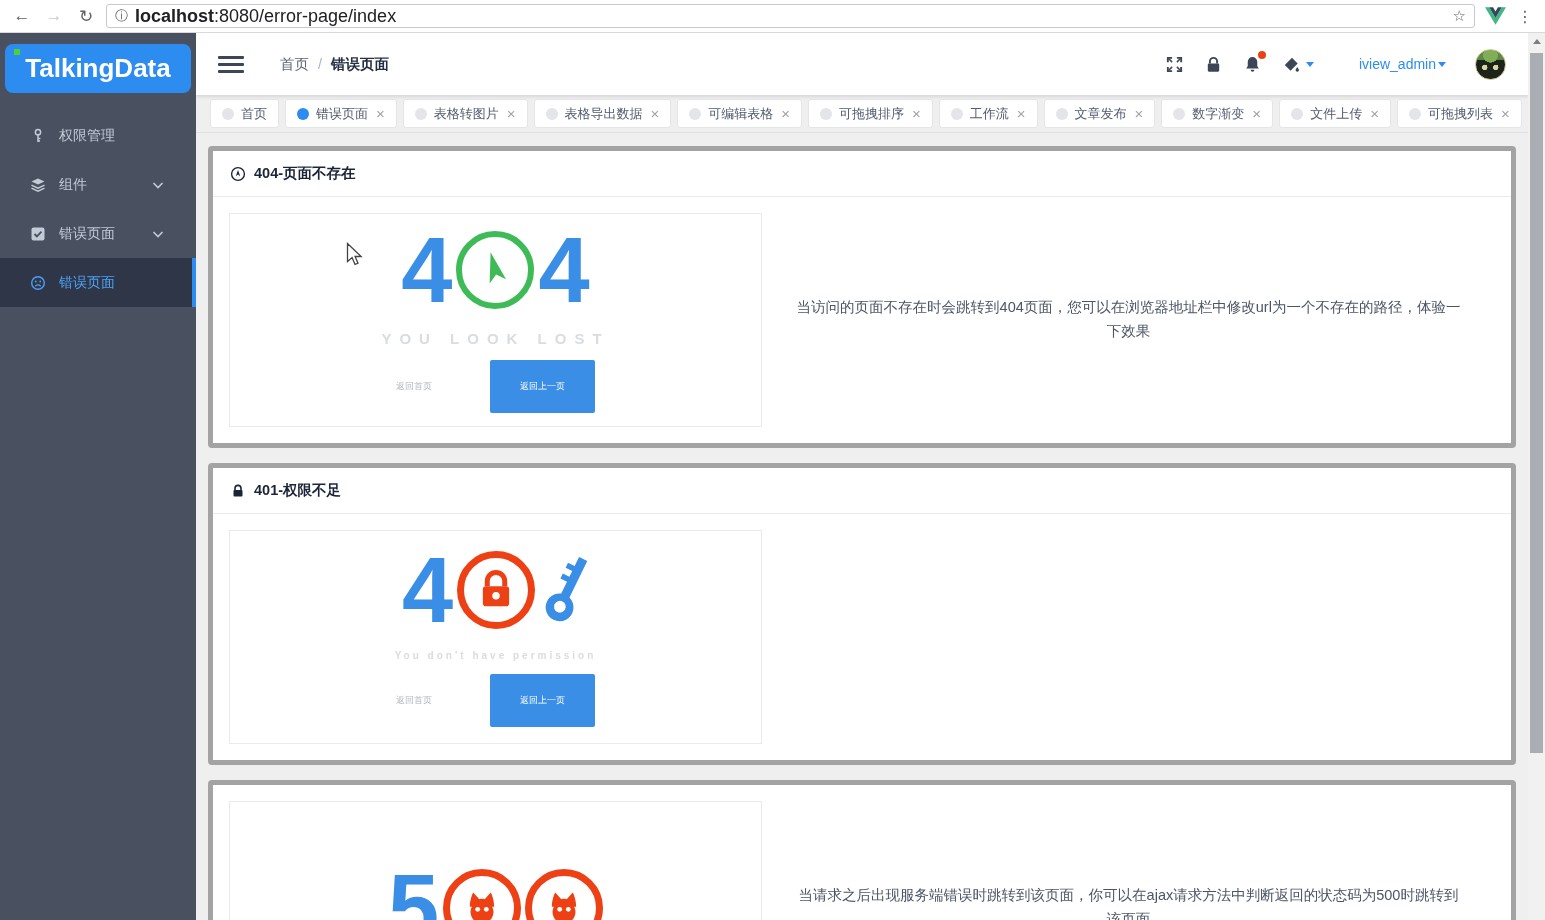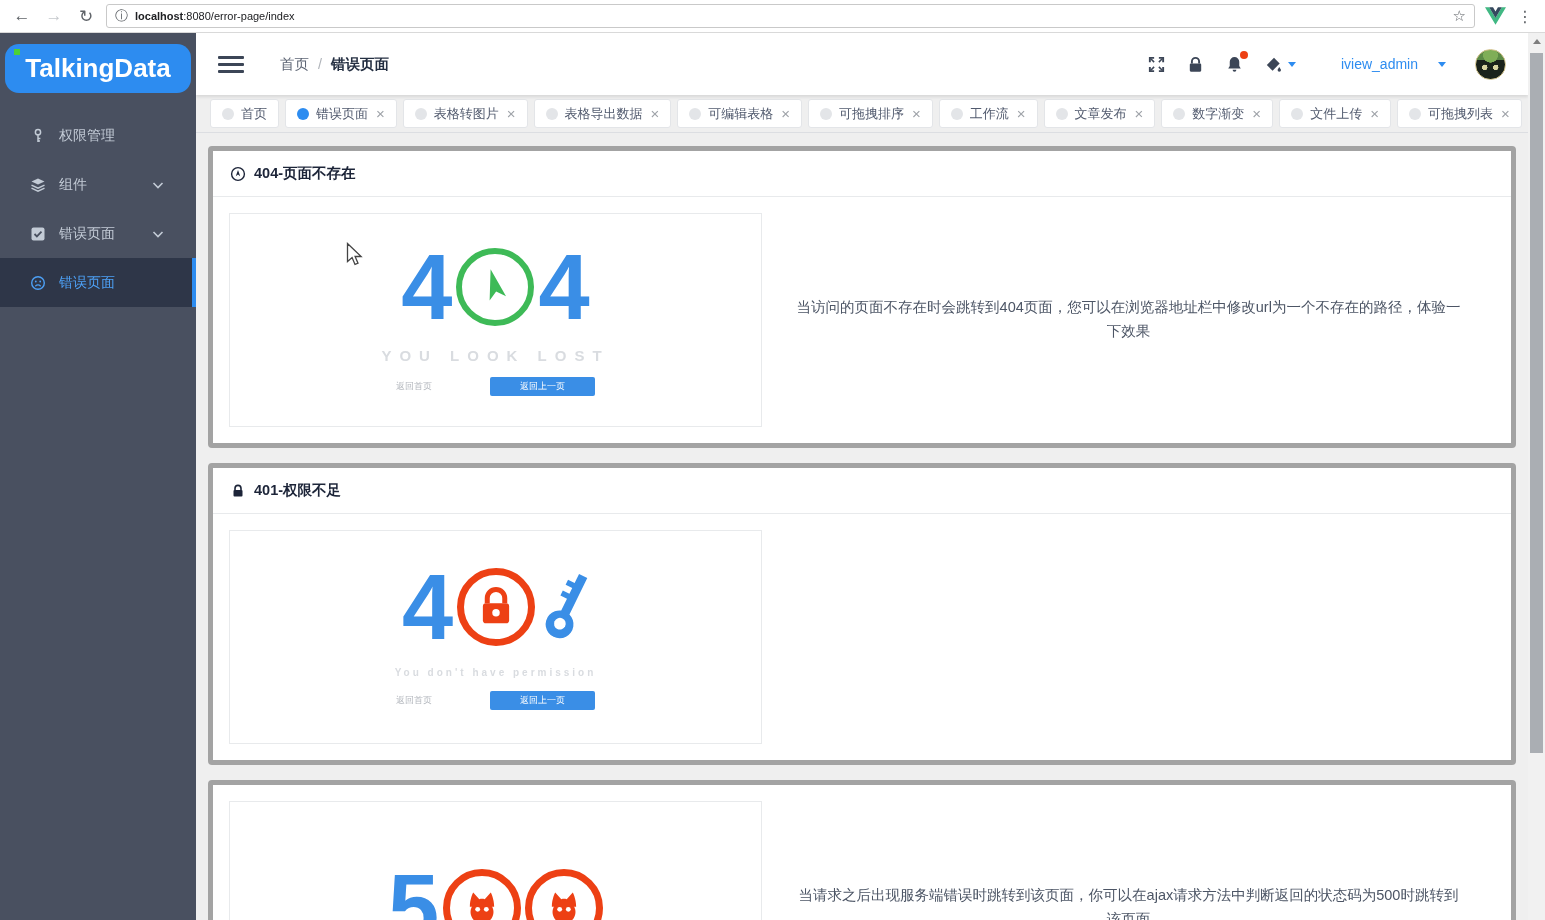--- a/index.html
+++ b/index.html
@@ -8,32 +8,32 @@
 
   
   .chrome { position:absolute; top:0; left:0; right:0; height:33px; background:#fff;
             border-bottom:1px solid #d9d9d9; display:flex; align-items:center; padding:0 10px; gap:8px; z-index:50; }
   .nav-btn { width:24px; height:24px; display:flex; align-items:center; justify-content:center;
              font-size:17px; color:#5f6368; cursor:pointer; }
   .nav-btn.disabled { color:#c5c8cc; }
   .omnibox { flex:1; height:24px; border:1px solid #c9c9c9; border-radius:3px; background:#fff;
              display:flex; align-items:center; padding:0 8px; gap:7px; }
   .omnibox .info { color:#5f6368; font-size:13px; }
-  .omnibox .url { font-size:11px; color:#202124; flex:1; }
+  .omnibox .url { font-size:18px; color:#202124; flex:1; }
   .omnibox .url b { font-weight:bold; }
   .omnibox .star { color:#5f6368; font-size:15px; cursor:pointer; }
   .vue-ext { width:24px; height:22px; display:flex; align-items:center; justify-content:center; cursor:pointer; }
   .kebab { width:20px; color:#5f6368; font-size:16px; text-align:center; letter-spacing:0; cursor:pointer; }
 
   
   .app { position:absolute; top:33px; left:0; right:0; bottom:0; }
 
   
   .sidebar { position:absolute; left:0; top:0; bottom:0; width:196px; background:#495060; z-index:4; }
-  .logo { margin:11px 5px 18px 5px; height:49px; background:#2d8cf0; border-radius:14px;
+  .logo { margin:11px 5px 18px 5px; height:49px; background:#2d8cf0; border-radius:8px;
           display:flex; align-items:center; justify-content:center; position:relative; }
   .logo-text { color:#fff; font-weight:bold; font-size:26px; letter-spacing:0; }
   .logo-dot { position:absolute; left:9px; top:5px; width:6px; height:6px; background:#4cd137; }
   .side-item { height:49px; display:flex; align-items:center; padding:0 30px; gap:13px;
                color:#c3cbd6; font-size:14px; cursor:pointer; position:relative; }
   .side-item svg { width:16px; height:16px; flex-shrink:0; }
   .side-item .chev { margin-left:auto; }
   .side-item.active { background:#2e3648; color:#4da0f5; }
   .side-item.active::after { content:""; position:absolute; right:0; top:0; bottom:0; width:4px; background:#2d8cf0; }
 
@@ -48,21 +48,21 @@
   .crumb-sep { color:#b0b4ba; }
   .crumb-current { color:#242f42; font-weight:bold; }
   .header-right { margin-left:auto; display:flex; align-items:center; gap:17px; }
   .hicon { width:22px; height:22px; display:flex; align-items:center; justify-content:center;
            cursor:pointer; position:relative; }
   .hicon svg { width:19px; height:19px; }
   .badge-dot { position:absolute; top:-2px; right:-2px; width:8px; height:8px; border-radius:50%; background:#ed4014; }
   .theme-wrap { display:flex; align-items:center; gap:3px; cursor:pointer; }
   .caret { width:0; height:0; border-left:4px solid transparent; border-right:4px solid transparent;
            border-top:5px solid #2d8cf0; display:inline-block; }
-  .username { color:#2d8cf0; font-size:14px; margin-left:28px; display:flex; align-items:center; gap:20px; cursor:pointer; }
+  .username { color:#2d8cf0; font-size:14px; margin-left:28px; display:flex; align-items:center; gap:2px; cursor:pointer; }
   .avatar { width:31px; height:31px; border-radius:50%; margin-left:12px; cursor:pointer;
             background:
               radial-gradient(circle at 50% 18%, #7fae57 0 26%, transparent 27%),
               radial-gradient(circle at 30% 60%, #d8d4a0 0 10%, transparent 11%),
               radial-gradient(circle at 68% 60%, #d8d4a0 0 10%, transparent 11%),
               linear-gradient(180deg, #5b8a46 0 34%, #1b231b 35% 100%);
             border:1px solid #cfc089; }
 
   
   .tags-bar { height:38px; background:#efefef; border-bottom:1px solid #dcdee2;
@@ -87,21 +87,21 @@
   .art-row { display:flex; align-items:center; justify-content:center; gap:4px; }
   .art-num { font-size:92px; line-height:0.95; font-weight:bold; color:#3a8ee6; }
   .ring { border-radius:50%; display:flex; align-items:center; justify-content:center; background:#fff; }
   .ring-green { width:78px; height:78px; border:6px solid #3eba57; }
   .ring-red { width:78px; height:78px; border:7px solid #ed4014; }
   .art-caption { color:#d9dce0; font-weight:bold; margin-top:16px; }
   .cap-404 { font-size:15px; letter-spacing:8px; }
   .cap-401 { font-size:10px; letter-spacing:3px; }
   .art-actions { display:flex; align-items:center; justify-content:center; gap:58px; margin-top:13px; }
   .art-link { font-size:9px; color:#b3b7bd; }
-  .art-btn { background:#3a8ee6; color:#fff; font-size:9px; padding:3px 30px; border-radius:2px; }
+  .art-btn { background:#3a8ee6; color:#fff; font-size:9px; padding:20px 30px; border-radius:2px; }
   .card-desc { flex:1; display:flex; align-items:center; justify-content:center; text-align:center;
                padding:0 34px; color:#4c5565; font-size:14.5px; line-height:1.65; }
 
   
   .scrollbar { position:absolute; right:0; top:0; bottom:0; width:17px; background:#f1f1f1; z-index:5; }
   .sb-arrow { height:17px; display:flex; align-items:center; justify-content:center; cursor:pointer; }
   .sb-arrow div { width:0; height:0; border-left:4px solid transparent; border-right:4px solid transparent;
                   border-bottom:5px solid #7d7d7d; }
   .sb-thumb { position:absolute; top:20px; left:2px; right:2px; height:700px; background:#aaaeb3;
               border-radius:0; cursor:pointer; }

